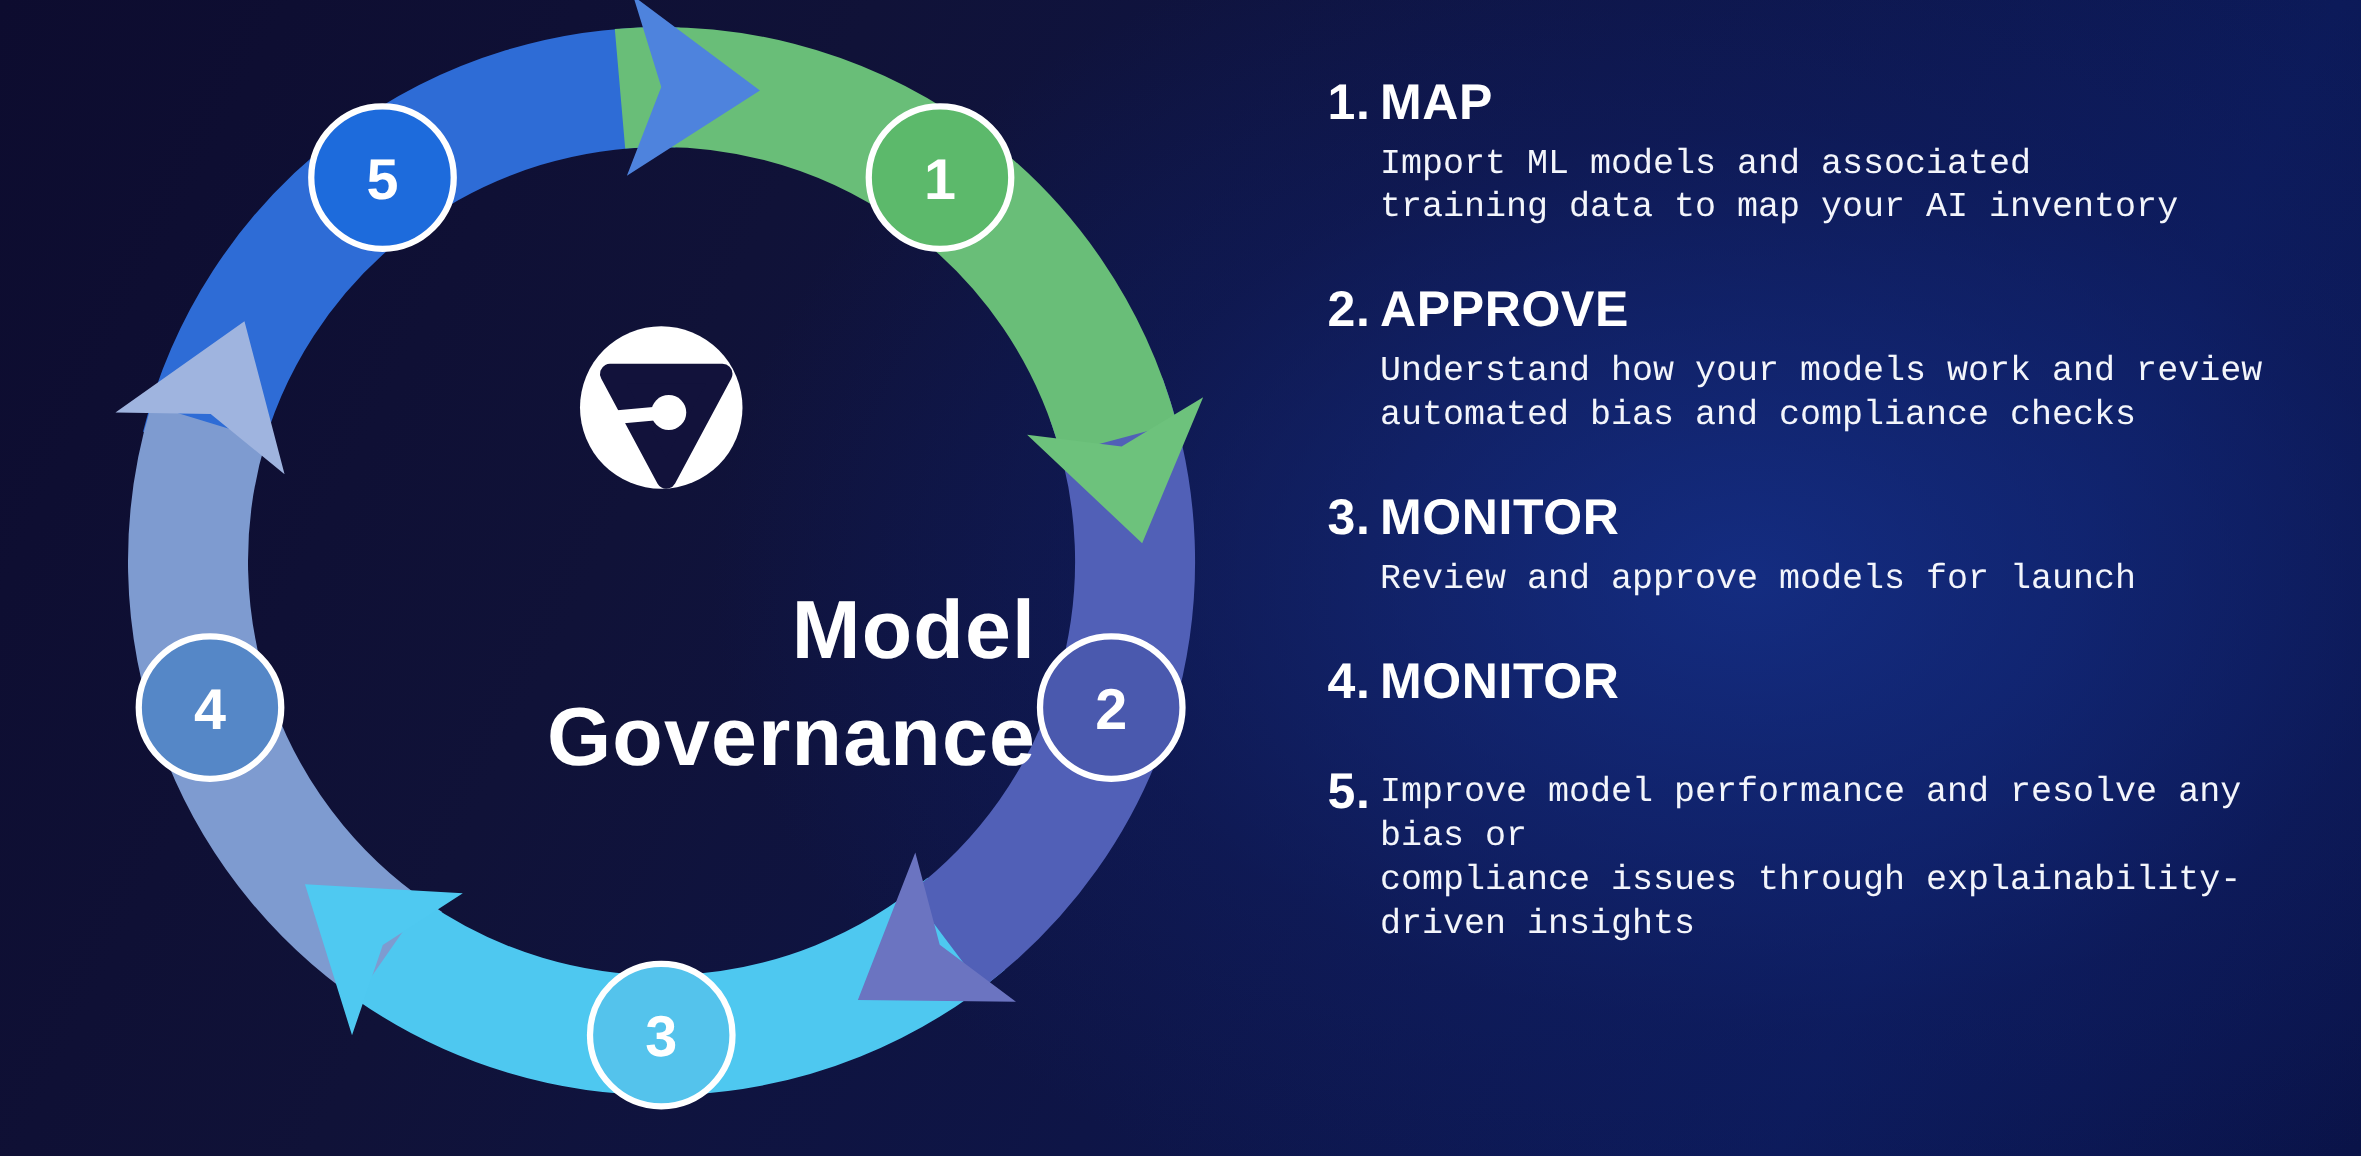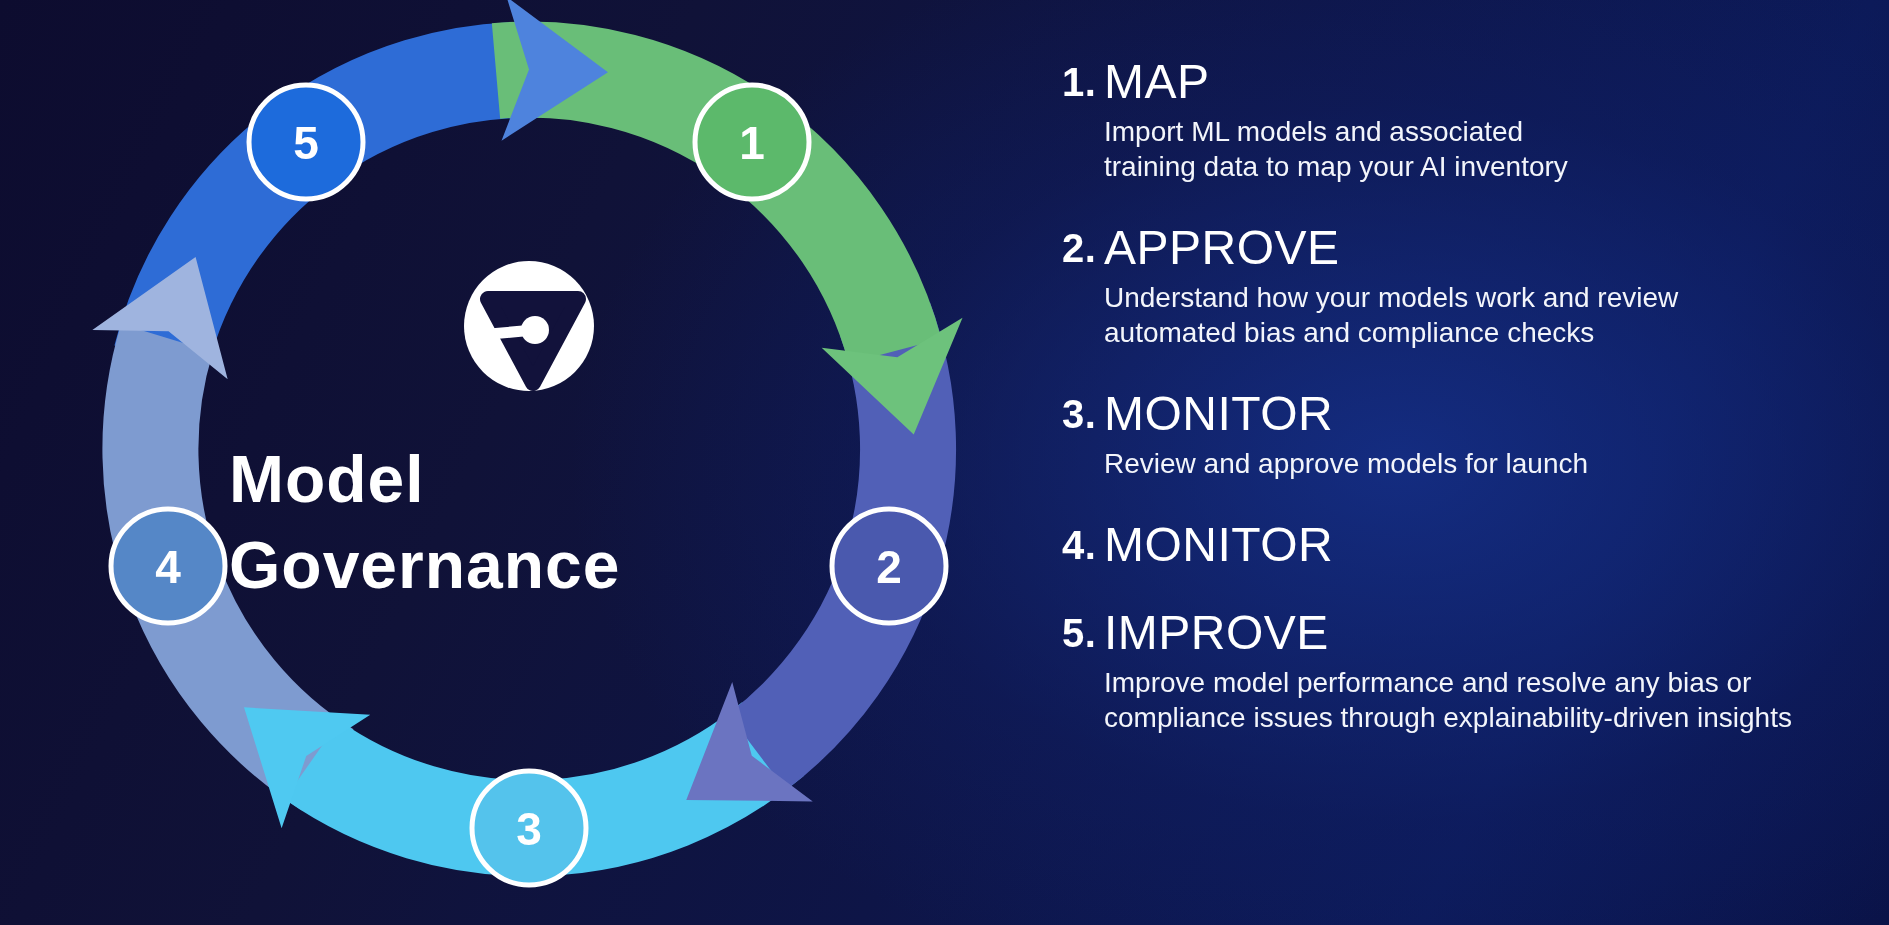--- a/index.html
+++ b/index.html
@@ -6,33 +6,33 @@
   #stage{
     position:relative;width:1889px;height:925px;overflow:hidden;
     font-family:"Liberation Sans",sans-serif;color:#ffffff;
     background:
       radial-gradient(1150px 780px at 74% 50%, rgba(22,50,142,.78) 0%, rgba(16,32,104,.38) 46%, rgba(10,14,50,0) 72%),
       linear-gradient(116deg,#0d0c2f 0%,#101238 30%,#0e1547 56%,#0c1a59 80%,#0a1348 100%);
   }
   #cycle-svg{position:absolute;left:0;top:0;}
   .badge-num{font-family:"Liberation Sans",sans-serif;font-weight:bold;font-size:46px;fill:#ffffff;}
   #center-text{
-    position:absolute;left:229px;top:436px;width:600px;
-    text-align:left;font-weight:bold;font-size:66px;line-height:86px;letter-spacing:1px;
+    position:absolute;left:229px;top:460px;width:600px;
+    text-align:right;font-weight:bold;font-size:66px;line-height:86px;letter-spacing:1px;
   }
   #steps-list{position:absolute;left:1062px;top:58px;width:800px;}
   .step{display:flex;margin-bottom:40px;}
   .step-number{
     flex:0 0 42px;font-size:40px;font-weight:bold;line-height:48px;letter-spacing:.5px;
   }
   .step-body{flex:1;}
-  .step-title{font-size:48px;font-weight:normal;line-height:48px;letter-spacing:.5px;}
+  .step-title{font-size:40px;font-weight:bold;line-height:48px;letter-spacing:.5px;}
   .step-desc{
     margin-top:8px;font-size:28px;line-height:35px;font-weight:normal;
-    color:#f3f5fb;white-space:pre-line;
+    color:#f3f5fb;white-space:pre-line;font-family:Liberation Mono, monospace;
   }
 </style>
 </head>
 <body>
 
 <div id="stage">
 
   <svg id="cycle-svg" width="1060" height="925" viewBox="0 0 1060 925">
 
     <g fill="none" stroke-width="96">
@@ -110,20 +110,19 @@
     <div class="step">
       <div class="step-number">4.</div>
       <div class="step-body">
         <div class="step-title">MONITOR</div>
       </div>
     </div>
 
     <div class="step">
       <div class="step-number">5.</div>
       <div class="step-body">
-        <div class="step-title">IMPROVE</div>
         <div class="step-desc">Improve model performance and resolve any bias or
 compliance issues through explainability-driven insights</div>
       </div>
     </div>
 
   </div>
 </div>
 
 </body></html>

